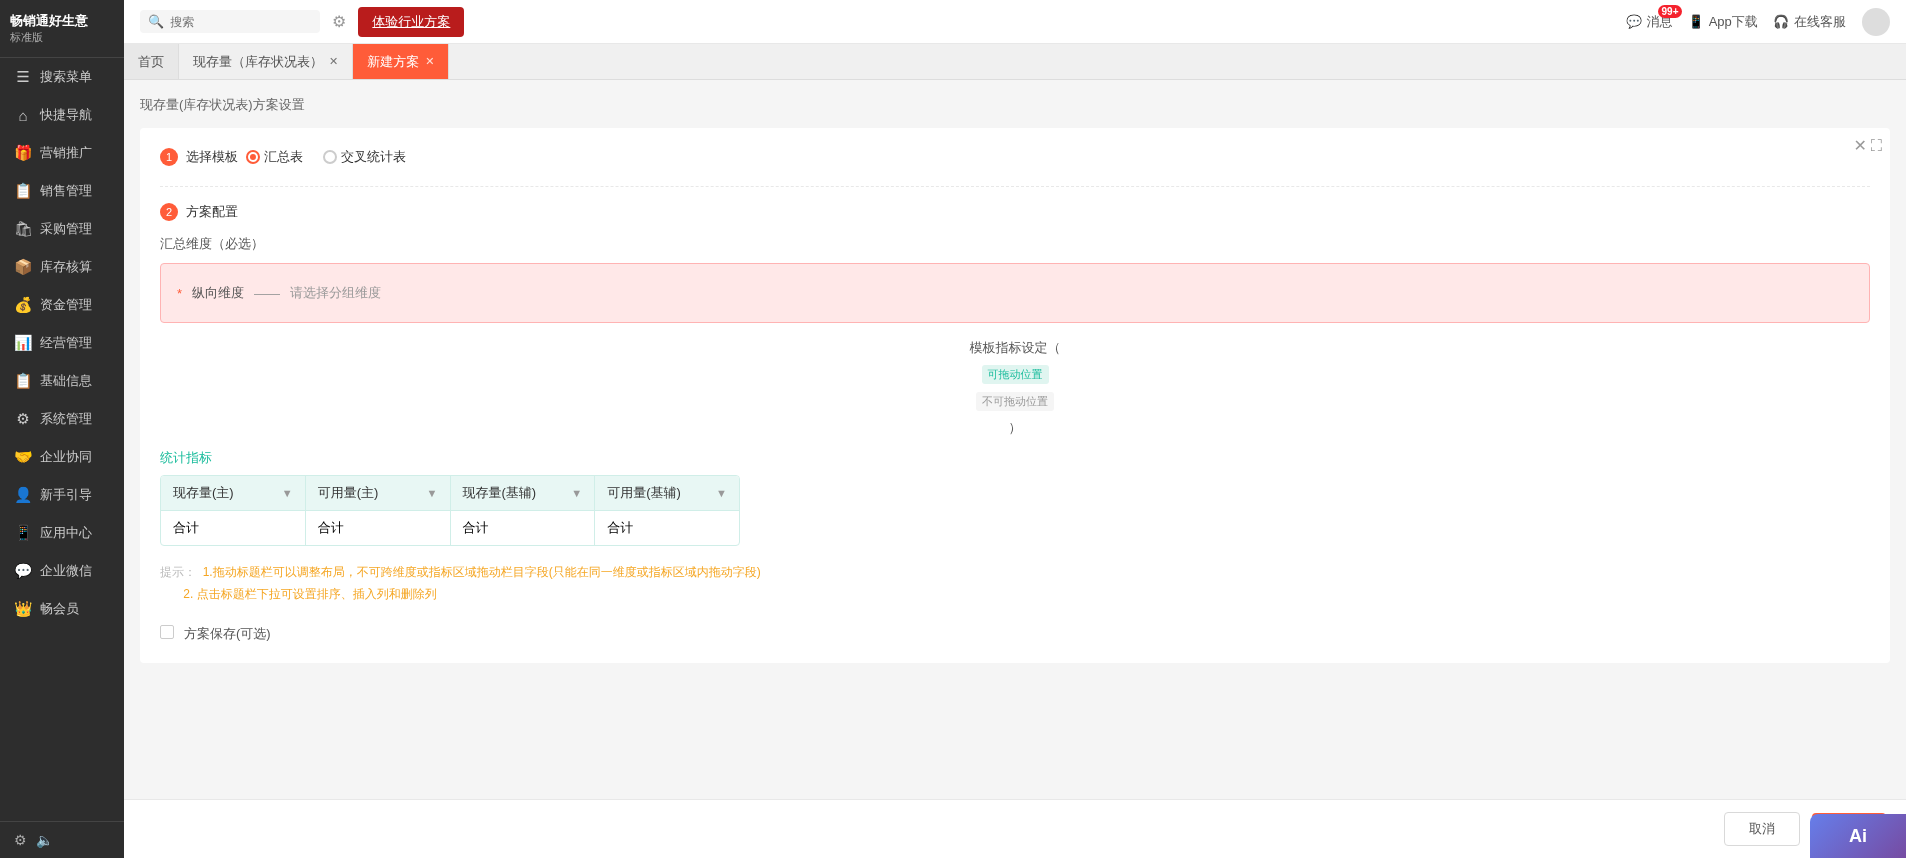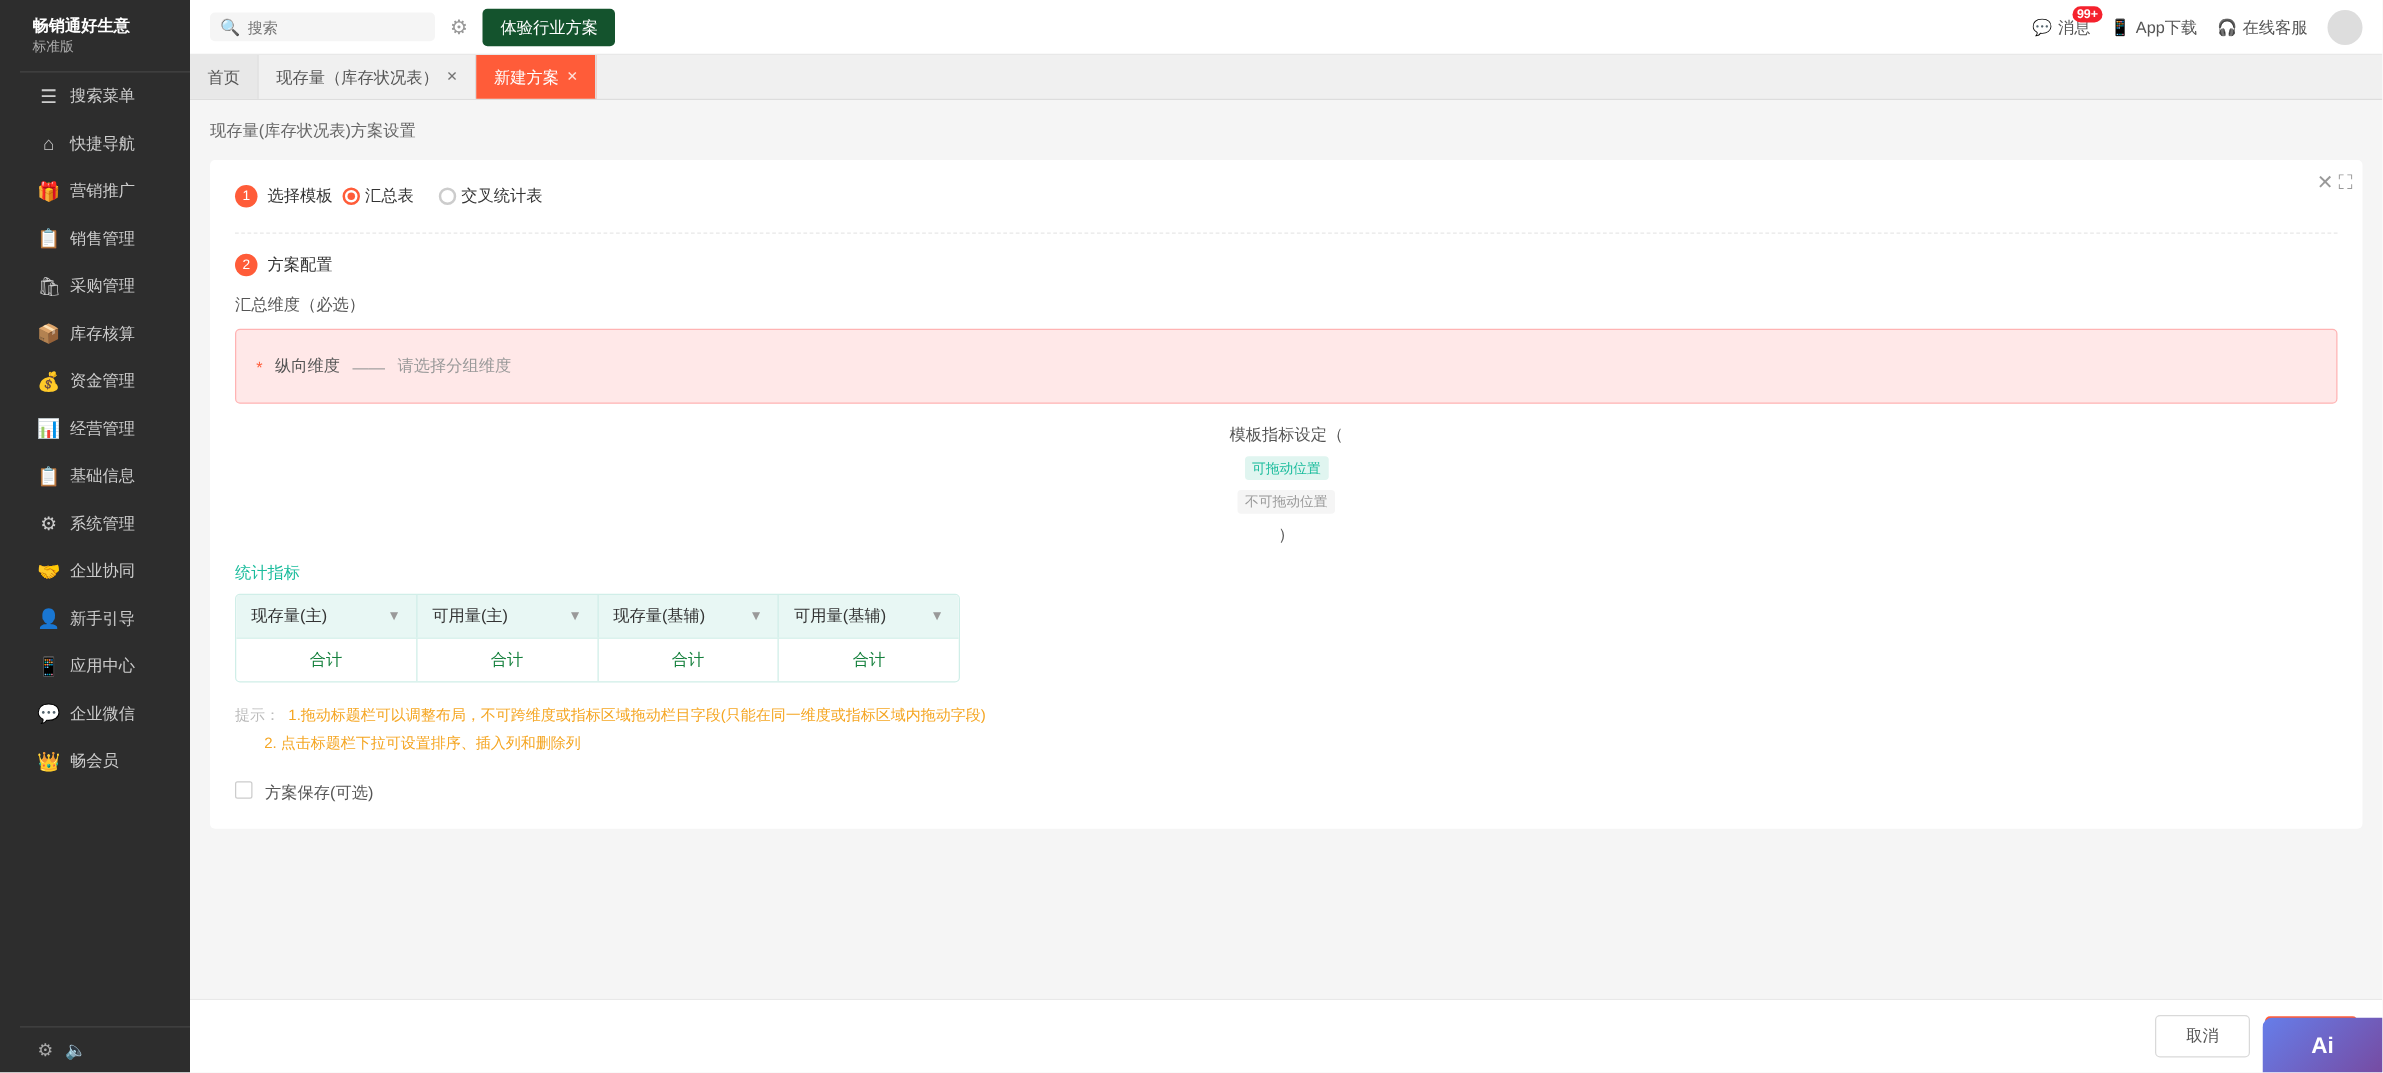--- a/index.html
+++ b/index.html
@@ -1,27 +1,26 @@
 <!DOCTYPE html>
 <html><head>
   <meta charset="utf-8">
   <style>
     * { box-sizing: border-box; margin: 0; padding: 0; }
     body { font-family: -apple-system, BlinkMacSystemFont, "PingFang SC", "Microsoft YaHei", sans-serif; font-size: 13px; background: #f5f5f5; display: flex; height: 858px; overflow: hidden; }
 
     
     .sidebar {
-      width: 152px;
+      width: 124px;
       background: #2d2d2d;
       color: #ccc;
       display: flex;
       flex-direction: column;
       height: 100%;
       flex-shrink: 0;
-      padding-left: 16px;
     }
     .sidebar-logo {
       padding: 12px 10px;
       border-bottom: 1px solid #444;
     }
     .sidebar-logo-title { color: #fff; font-size: 13px; font-weight: bold; }
     .sidebar-logo-sub { color: #aaa; font-size: 11px; }
     .sidebar-nav { flex: 1; overflow-y: auto; }
     .sidebar-item {
       display: flex;
@@ -74,27 +73,28 @@
     .topbar-search input {
       border: none;
       background: transparent;
       outline: none;
       font-size: 12px;
       color: #999;
       width: 120px;
     }
     .topbar-gear { color: #999; cursor: pointer; font-size: 16px; }
     .topbar-btn {
-      background: #14532d;
+      background: #b91c1c;
       color: #fff;
       border: none;
       border-radius: 4px;
       padding: 6px 14px;
       cursor: pointer;
       font-size: 13px;
+      text-decoration: underline;
     }
     .topbar-spacer { flex: 1; }
     .topbar-right { display: flex; align-items: center; gap: 16px; }
     .topbar-msg { position: relative; cursor: pointer; color: #555; font-size: 13px; display: flex; align-items: center; gap: 4px; }
     .badge { background: #f5222d; color: #fff; font-size: 10px; border-radius: 10px; padding: 1px 4px; position: absolute; top: -8px; right: -10px; font-weight: bold; }
     .topbar-app { cursor: pointer; color: #555; font-size: 13px; display: flex; align-items: center; gap: 4px; }
     .topbar-service { cursor: pointer; color: #555; font-size: 13px; display: flex; align-items: center; gap: 4px; }
     .topbar-avatar { width: 28px; height: 28px; background: #ddd; border-radius: 50%; cursor: pointer; }
 
     
@@ -236,22 +236,21 @@
       justify-content: space-between;
       border-right: 1px solid #d0eee8;
     }
     .stat-col:last-child { border-right: none; gap: 15px; }
     .stat-col .chevron { color: #999; font-size: 11px; cursor: pointer; }
     .stat-table-row { display: flex; border-top: 1px solid #d0eee8; }
     .stat-cell {
       flex: 1;
       padding: 8px 12px;
       font-size: 13px;
-      color: #15803d;
-      text-align: center;
+      color: #000000;
       border-right: 1px solid #d0eee8;
     }
     .stat-cell:last-child { border-right: none; }
 
     
     .tips-section { margin-top: 16px; }
     .tips-text { font-size: 12px; color: #bbb; line-height: 1.8; }
     .tips-text span { color: #f5a623; }
 
     

